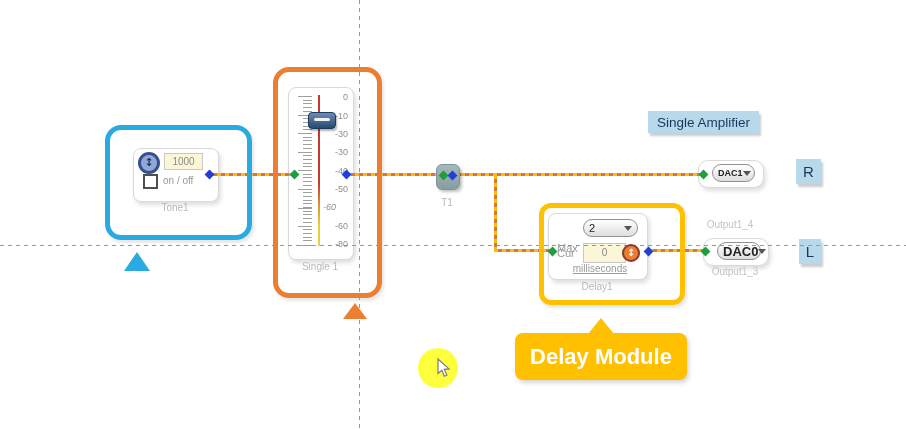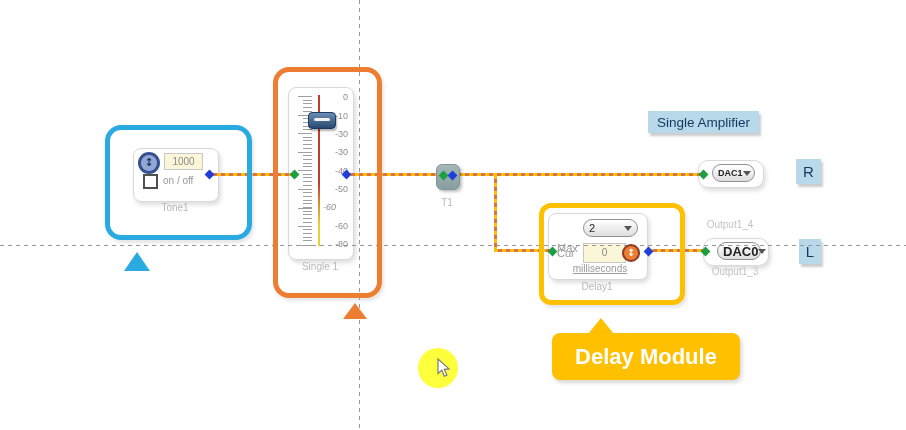--- a/index.html
+++ b/index.html
@@ -139,19 +139,19 @@
 
   <div class="abs outline" style="left:105px;top:125px;width:137px;height:105px;border-color:#29abe2;"></div>
   <div class="abs outline" style="left:273px;top:67px;width:99px;height:221px;border-color:#ed7d31;"></div>
   <div class="abs outline" style="left:539px;top:203px;width:136px;height:92px;border-color:#ffc000;border-radius:12px;"></div>
 
   <div class="abs tri-up" style="left:124px;top:252px;border-left:13px solid transparent;border-right:13px solid transparent;border-bottom:19px solid #29abe2;"></div>
 
   <div class="abs tri-up" style="left:343px;top:303px;border-left:12px solid transparent;border-right:12px solid transparent;border-bottom:16px solid #ed7d31;"></div>
 
   <div class="abs tri-up" style="left:588px;top:318px;border-left:13px solid transparent;border-right:13px solid transparent;border-bottom:16px solid #ffc000;"></div>
-  <div class="abs bubble" style="left:515px;top:333px;width:188px;height:47px;background:#ffc000;font-size:22px;line-height:47px;margin-left:37px;">Delay Module</div>
+  <div class="abs bubble" style="left:515px;top:333px;width:172px;height:47px;background:#ffc000;font-size:22px;line-height:47px;">Delay Module</div>
 
   <svg class="abs" style="left:437px;top:358px;z-index:9;" width="14" height="20" viewBox="0 0 14 20">
     <path d="M1 1 L1 15.5 L4.8 12.2 L7.3 18.3 L9.9 17.2 L7.3 11.3 L12 10.9 Z" fill="#ffffff" stroke="#7a7a7a" stroke-width="1.2"></path>
   </svg>
 
 </div>
 
 </body></html>

